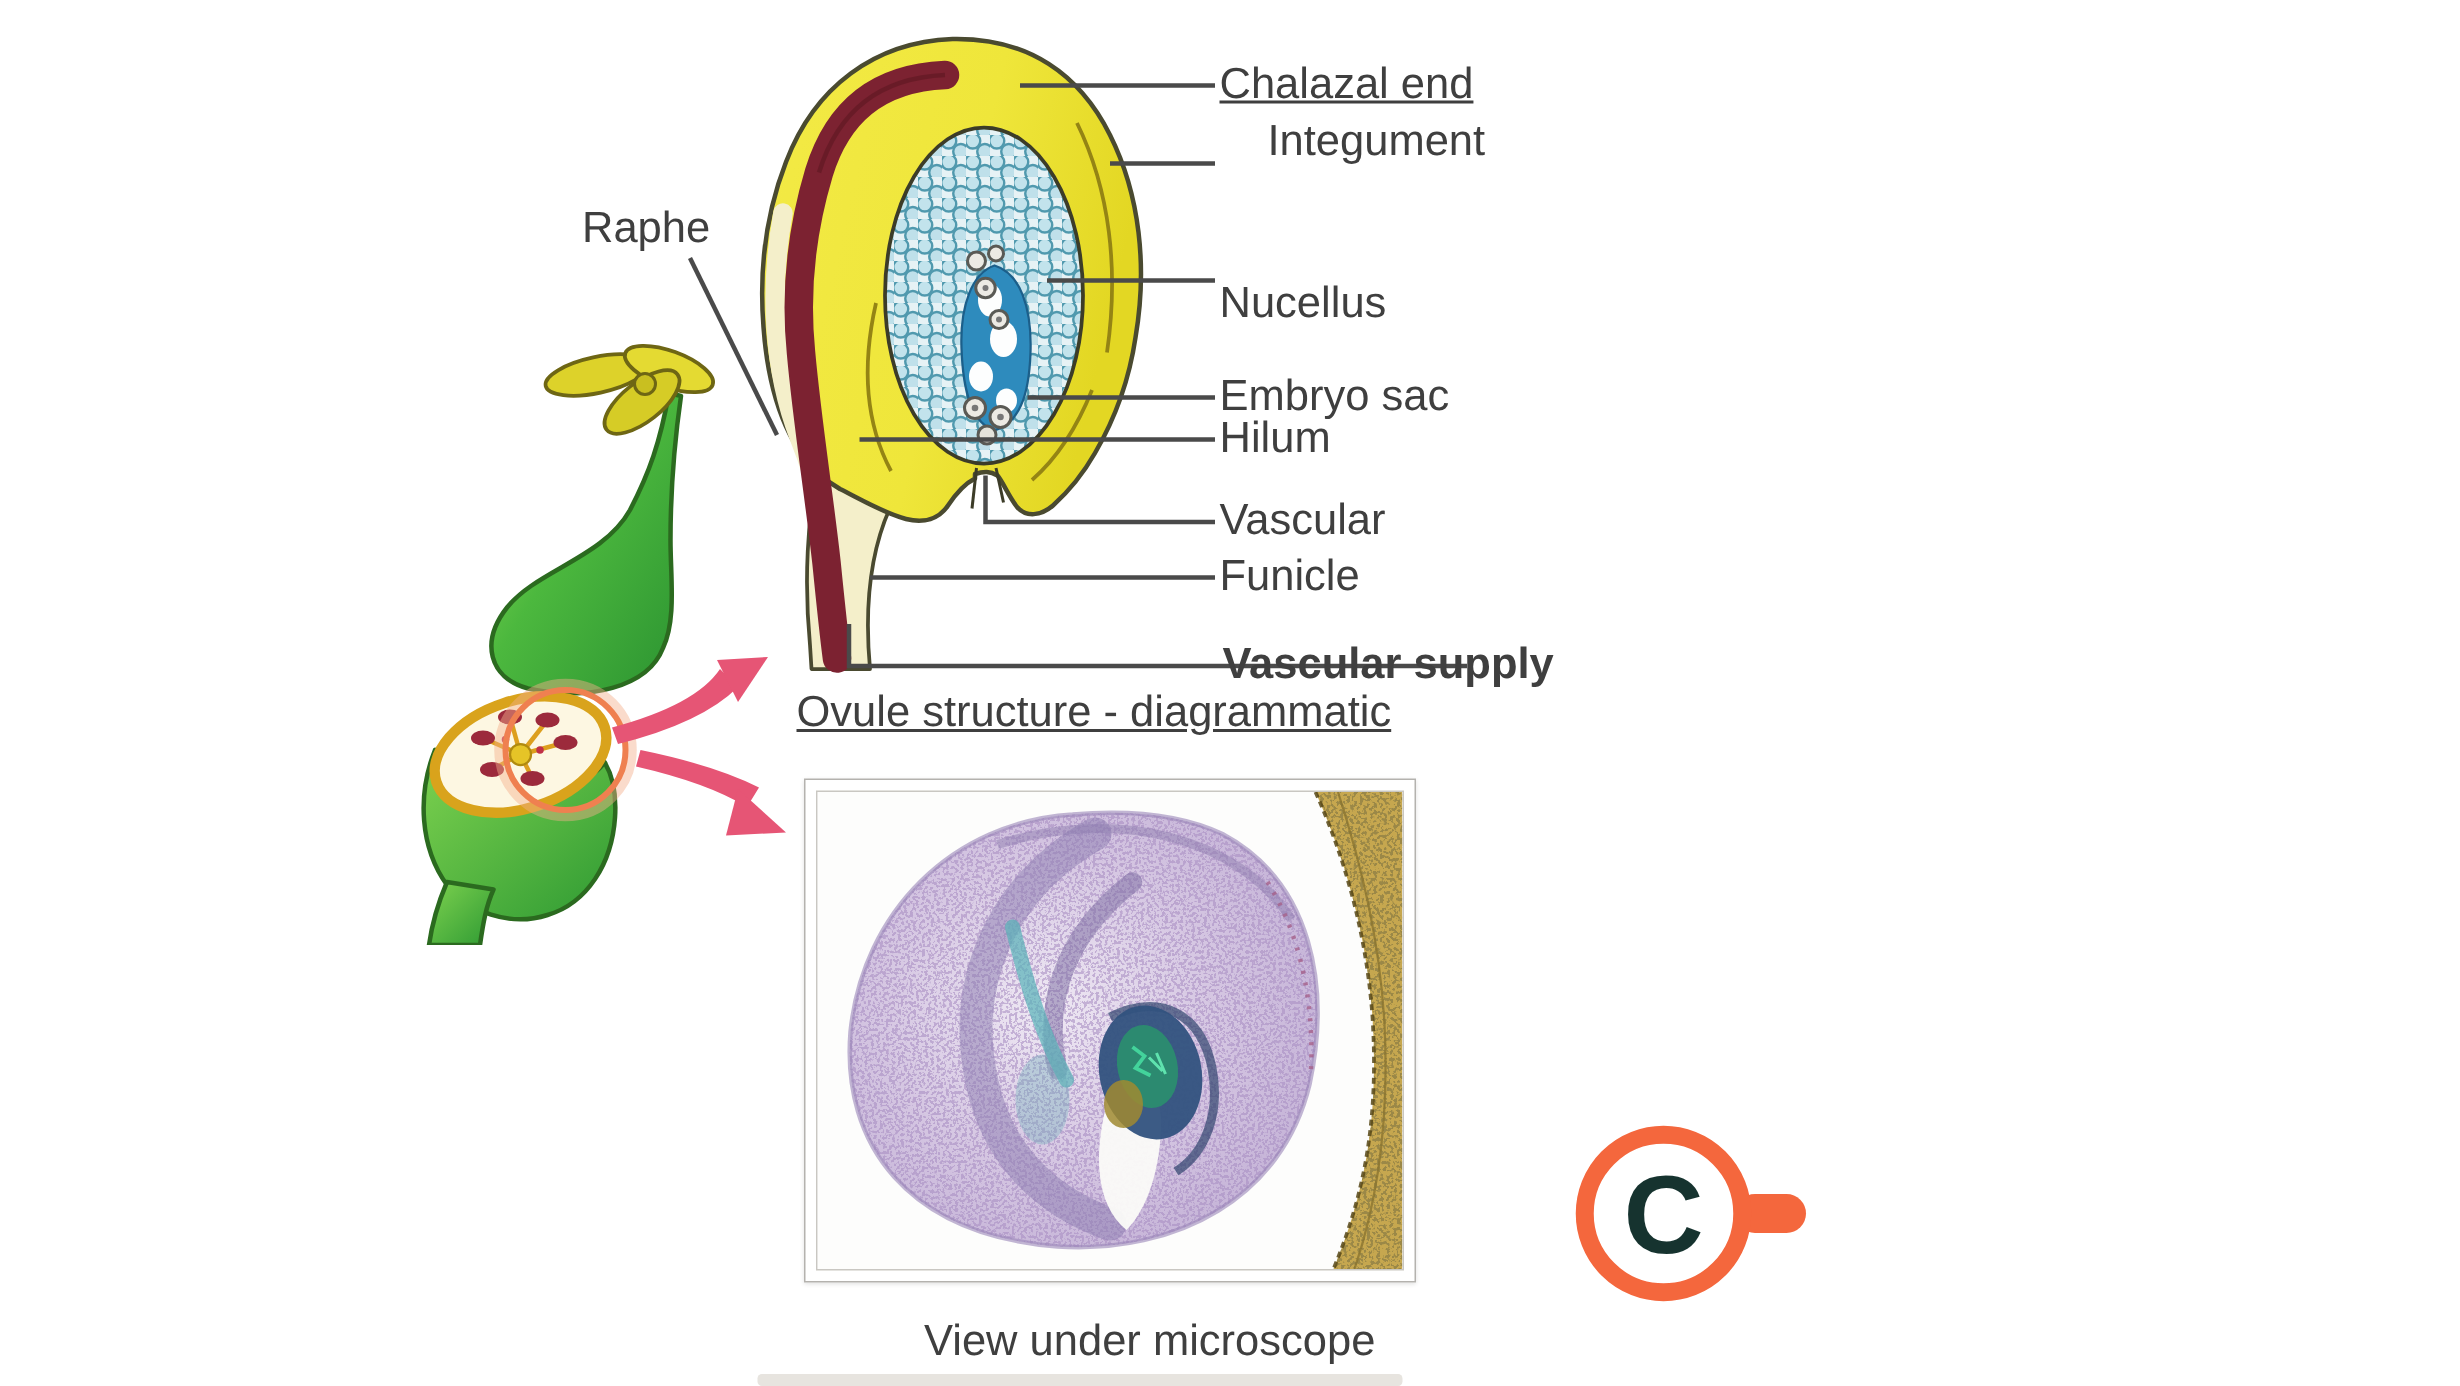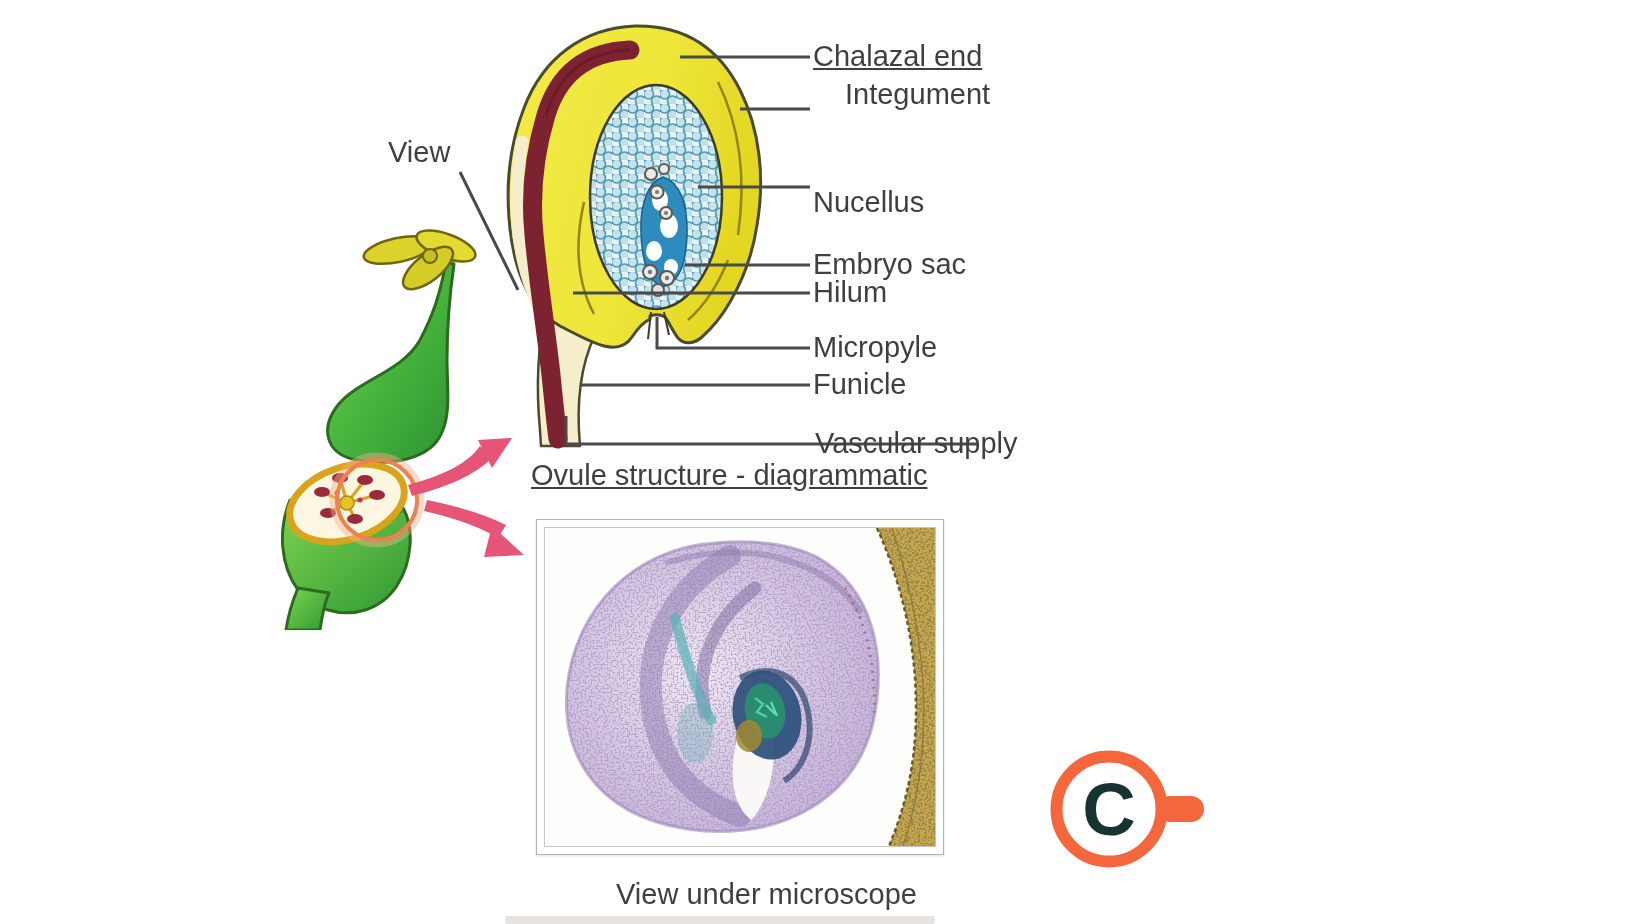--- a/index.html
+++ b/index.html
@@ -162,29 +162,29 @@
       <line x1="352" y1="89" x2="422" y2="89"></line>
       <line x1="310" y1="167" x2="422" y2="167"></line>
       <line x1="297" y1="245" x2="422" y2="245"></line>
       <line x1="185" y1="273" x2="422" y2="273"></line>
       <polyline points="269,297 269,328 422,328"></polyline>
       <line x1="192" y1="365" x2="422" y2="365"></line>
       <polyline points="178,396 178,424 590,424"></polyline>
     </g>
   </svg>
 
-  <div class="lbl" style="left:388px;top:138px;">View</div>
+  <div class="lbl" style="left:388px;top:138px;">Raphe</div>
   <div class="lbl" style="left:813px;top:42px;text-decoration:underline;">Chalazal end</div>
   <div class="lbl" style="left:813px;top:80px;margin-left:32px;">Integument</div>
   <div class="lbl" style="left:813px;top:172px;margin-top:16px;">Nucellus</div>
   <div class="lbl" style="left:813px;top:250px;">Embryo sac</div>
   <div class="lbl" style="left:813px;top:278px;">Hilum</div>
-  <div class="lbl" style="left:813px;top:333px;">Micropyle</div>
+  <div class="lbl" style="left:813px;top:333px;">Vascular</div>
   <div class="lbl" style="left:813px;top:370px;">Funicle</div>
-  <div class="lbl" style="left:815px;top:429px;">Vascular supply</div>
+  <div class="lbl" style="left:815px;top:429px;font-weight:bold;">Vascular supply</div>
 
   <div class="caption" style="left:531px;top:461px;text-decoration:underline;">Ovule structure - diagrammatic</div>
 
   <div class="micro-frame">
     <div class="micro-inner">
       <svg width="390" height="318" viewBox="0 0 390 318">
         <defs>
           <radialGradient id="lav" cx="0.42" cy="0.45" r="0.65">
             <stop offset="0" stop-color="#efe9f4"></stop>
               <stop offset="0.55" stop-color="#d5c6e2"></stop>

